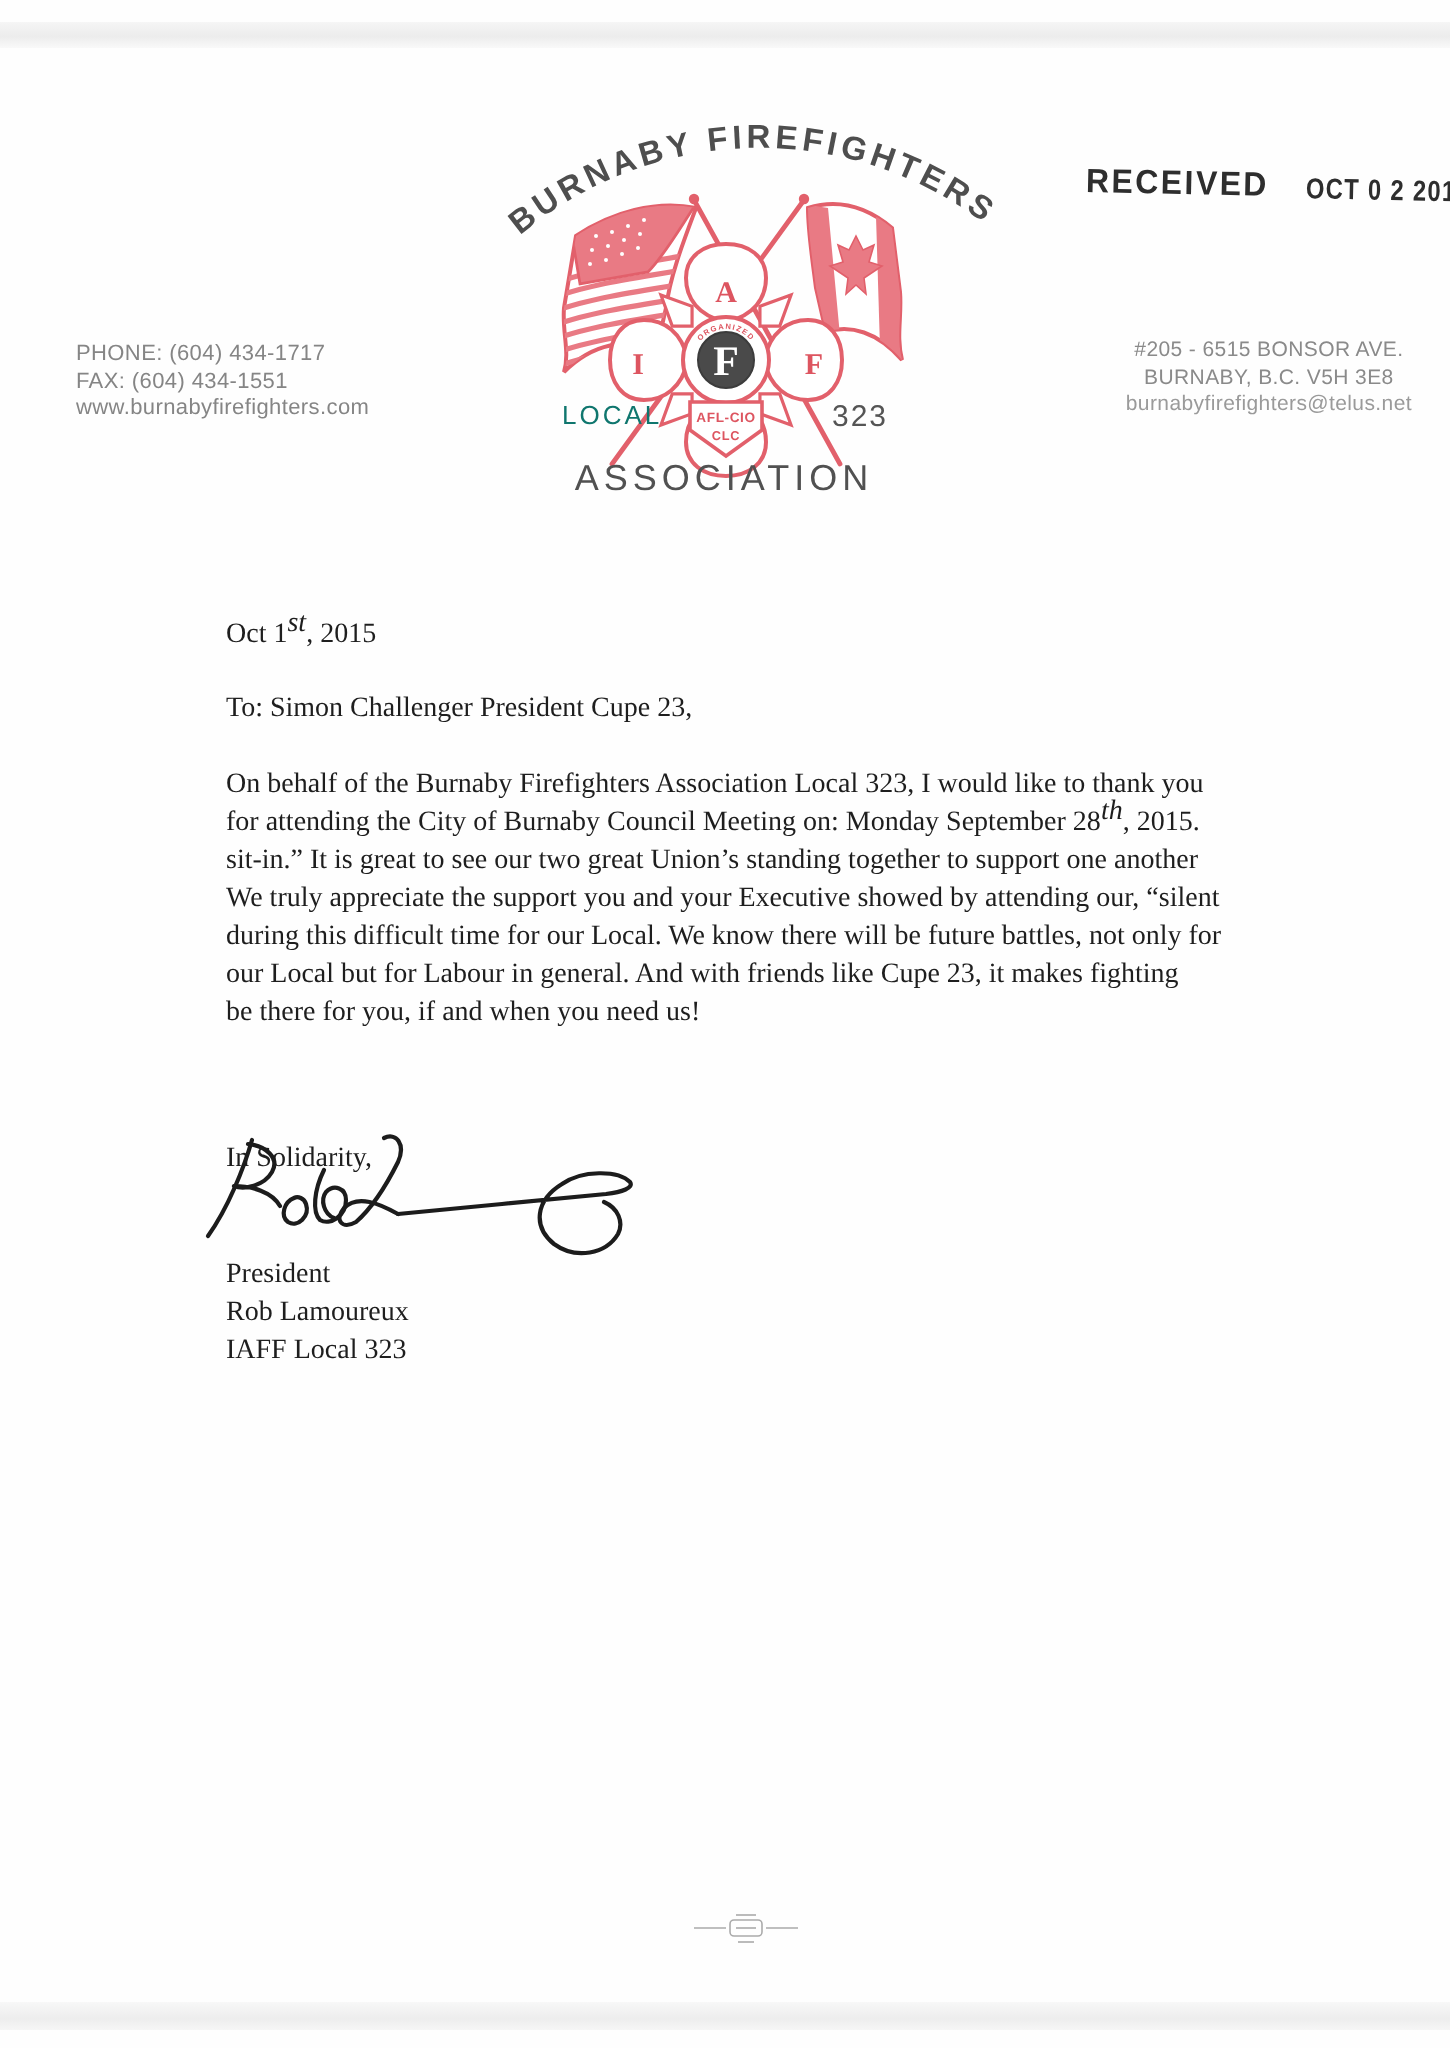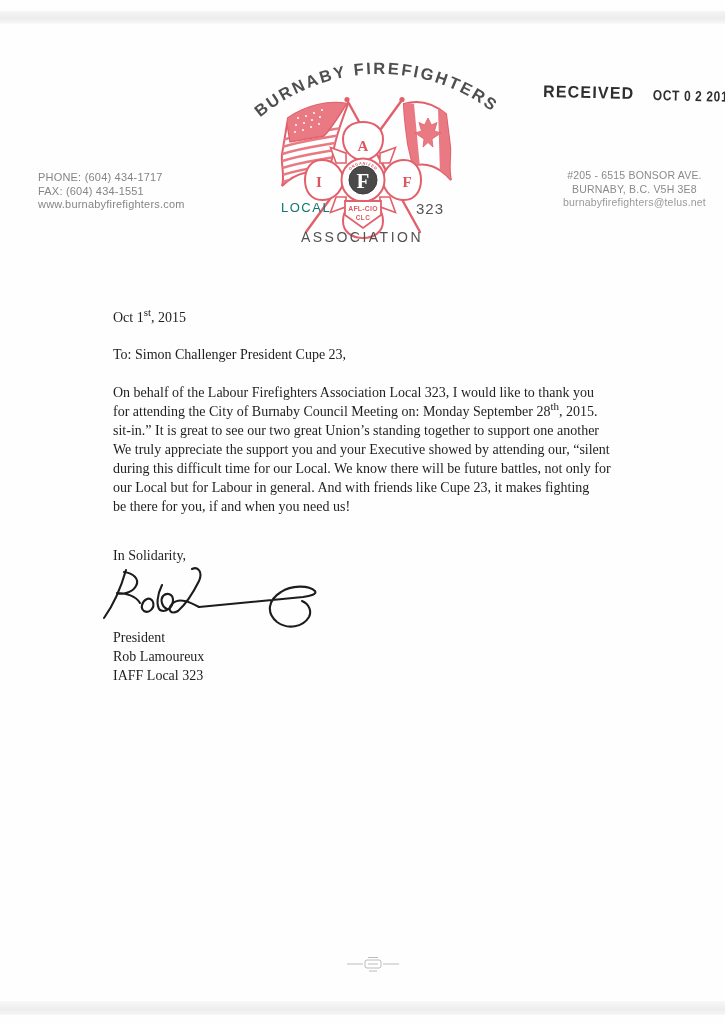--- a/index.html
+++ b/index.html
@@ -17,21 +17,21 @@
   
   .arc-title-svg{position:absolute;left:235px;top:58px;width:290px;height:92px;}
   .arc-title-svg text{font-family:"Liberation Sans","DejaVu Sans",sans-serif;
     font-size:16.5px;font-weight:700;letter-spacing:2.2px;fill:#4e4e4e;}
   .logo-svg{position:absolute;left:262px;top:96px;width:200px;height:166px;}
   .logo-local{position:absolute;left:281px;top:200px;font-size:13px;color:#0f766e;
     letter-spacing:1.5px;}
   .logo-323{position:absolute;left:416px;top:200px;font-size:15px;color:#555;
     letter-spacing:1px;}
   .association{position:absolute;left:262px;top:229px;width:200px;text-align:center;
-    font-size:14px;color:#515151;letter-spacing:2.5px;}
+    font-size:18px;color:#515151;letter-spacing:2.5px;}
 
   .contact-left{position:absolute;left:38px;top:171px;font-size:11px;line-height:13.5px;
     color:#858585;letter-spacing:.2px;}
   .contact-right{position:absolute;right:19px;top:169px;font-size:10.5px;line-height:13.5px;
     color:#8a8a8a;text-align:center;letter-spacing:.2px;}
   .contact-right .email{color:#9a9a9a;}
 
   .stamp{position:absolute;left:543px;top:85px;transform:rotate(1.2deg);
     color:#2e2e2e;white-space:nowrap;}
   .stamp .received{display:inline-block;font-size:16px;font-weight:700;
@@ -40,23 +40,23 @@
     letter-spacing:.8px;transform:scaleX(.82) translateY(1px);transform-origin:left;
     margin-left:14px;}
 
   
   .letter{position:absolute;left:113px;top:0;width:552px;
     font-family:"Liberation Serif","DejaVu Serif",serif;
     font-size:14px;color:#1e1e1e;}
   .date-line{position:absolute;top:310px;left:0;}
   .recipient-line{position:absolute;top:347px;left:0;}
   .body-para{position:absolute;top:383px;left:0;width:552px;line-height:19px;}
-  .closing-line{position:absolute;top:548px;left:0;font-family:Liberation Serif, serif;}
+  .closing-line{position:absolute;top:572px;left:0;font-family:Liberation Serif, serif;}
   .sig-block{position:absolute;top:628px;left:0;line-height:19px;}
-  sup{font-size:11px;vertical-align:super;line-height:0;}
+  sup{font-size:14px;vertical-align:super;line-height:0;font-style:italic;}
 
   .signature-svg{position:absolute;left:95px;top:560px;width:235px;height:80px;}
   .union-bug-svg{position:absolute;left:344px;top:955px;width:58px;height:22px;opacity:.75;}
 </style>
 </head>
 <body>
 
 <div class="scan-band-top"></div>
 <div class="scan-band-bottom"></div>
 
@@ -174,21 +174,21 @@
 
 <div class="stamp">
   <span class="received">RECEIVED</span>
   <span class="stamp-date">OCT 0 2 2015</span>
 </div>
 
 <div class="letter">
   <div class="date-line">Oct 1<sup>st</sup>, 2015</div>
   <div class="recipient-line">To: Simon Challenger President Cupe 23,</div>
   <div class="body-para">
-    <div>On behalf of the Labour Firefighters Association Local 323, I would like to thank you</div>
+    <div>On behalf of the Burnaby Firefighters Association Local 323, I would like to thank you</div>
     <div>for attending the City of Burnaby Council Meeting on: Monday September 28<sup>th</sup>, 2015.</div>
     <div>sit-in.” It is great to see our two great Union’s standing together to support one another</div>
     <div>We truly appreciate the support you and your Executive showed by attending our, “silent</div>
     <div>during this difficult time for our Local. We know there will be future battles, not only for</div>
     <div>our Local but for Labour in general. And with friends like Cupe 23, it makes fighting</div>
     <div>be there for you, if and when you need us!</div>
   </div>
   <div class="closing-line">In Solidarity,</div>
   <div class="sig-block">
     <div>President</div>

